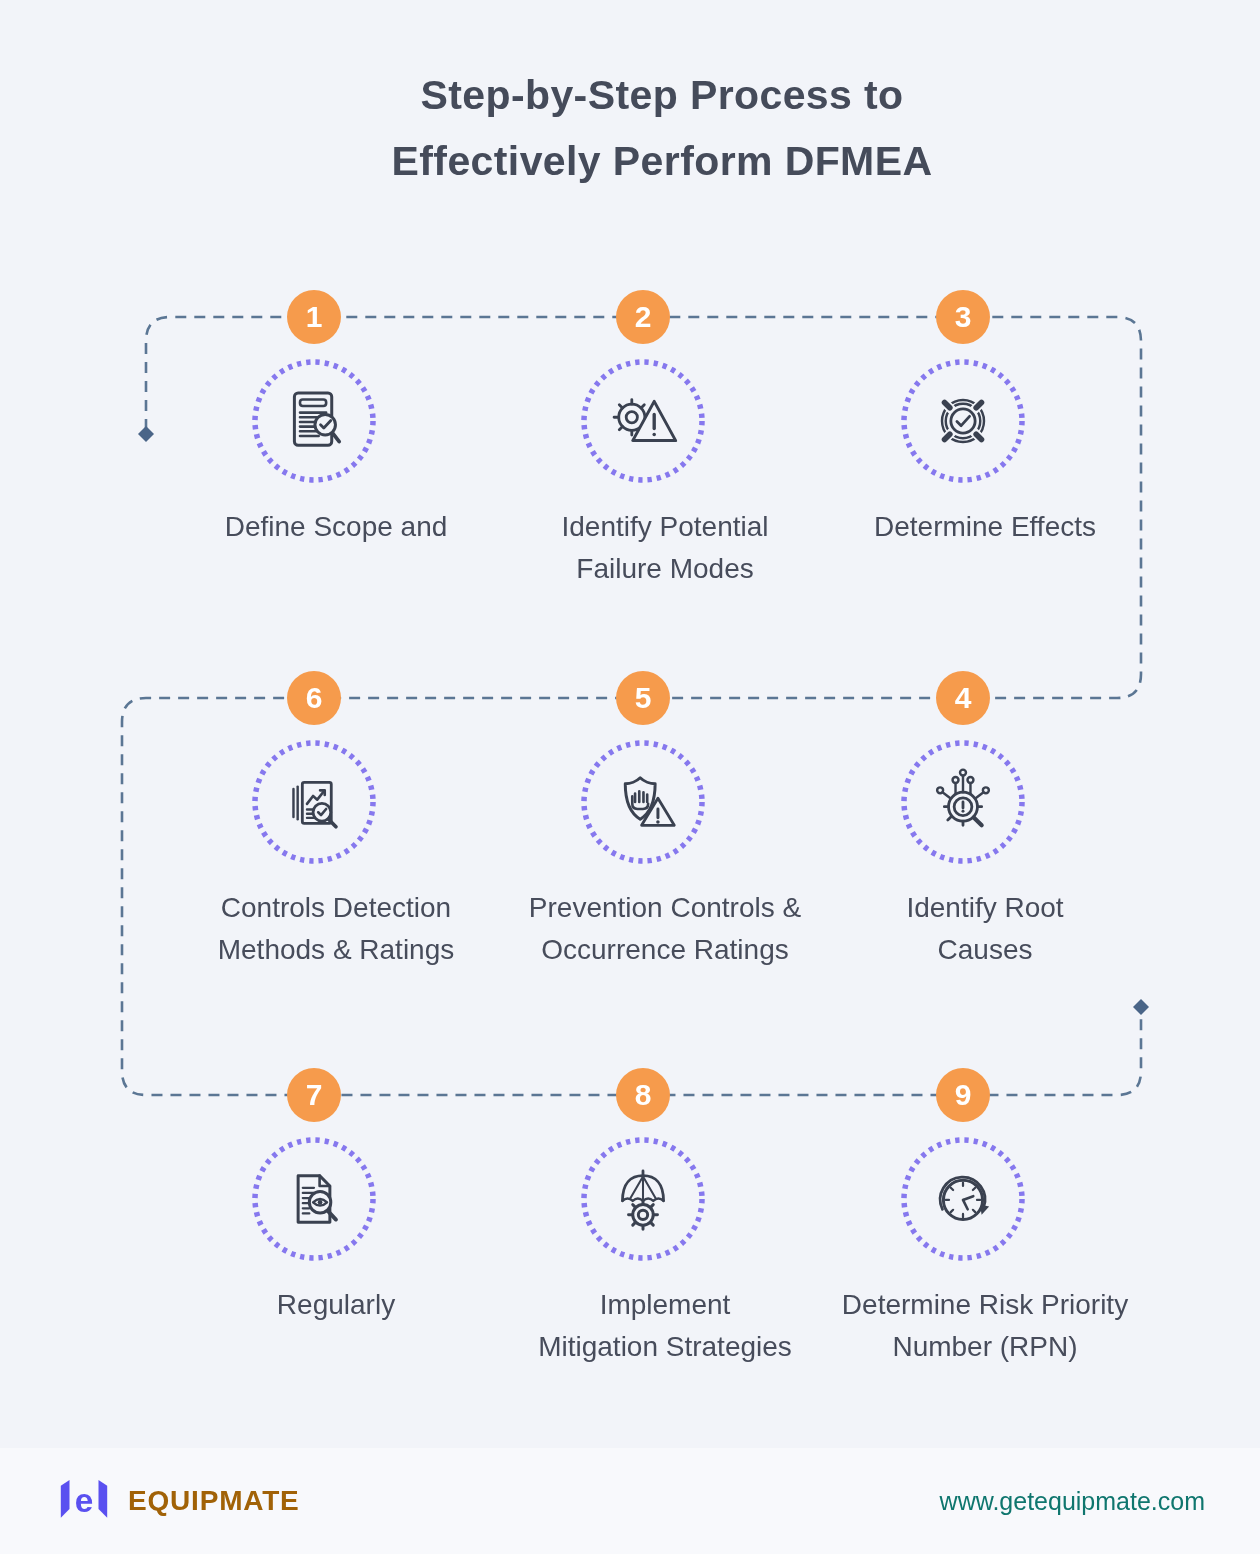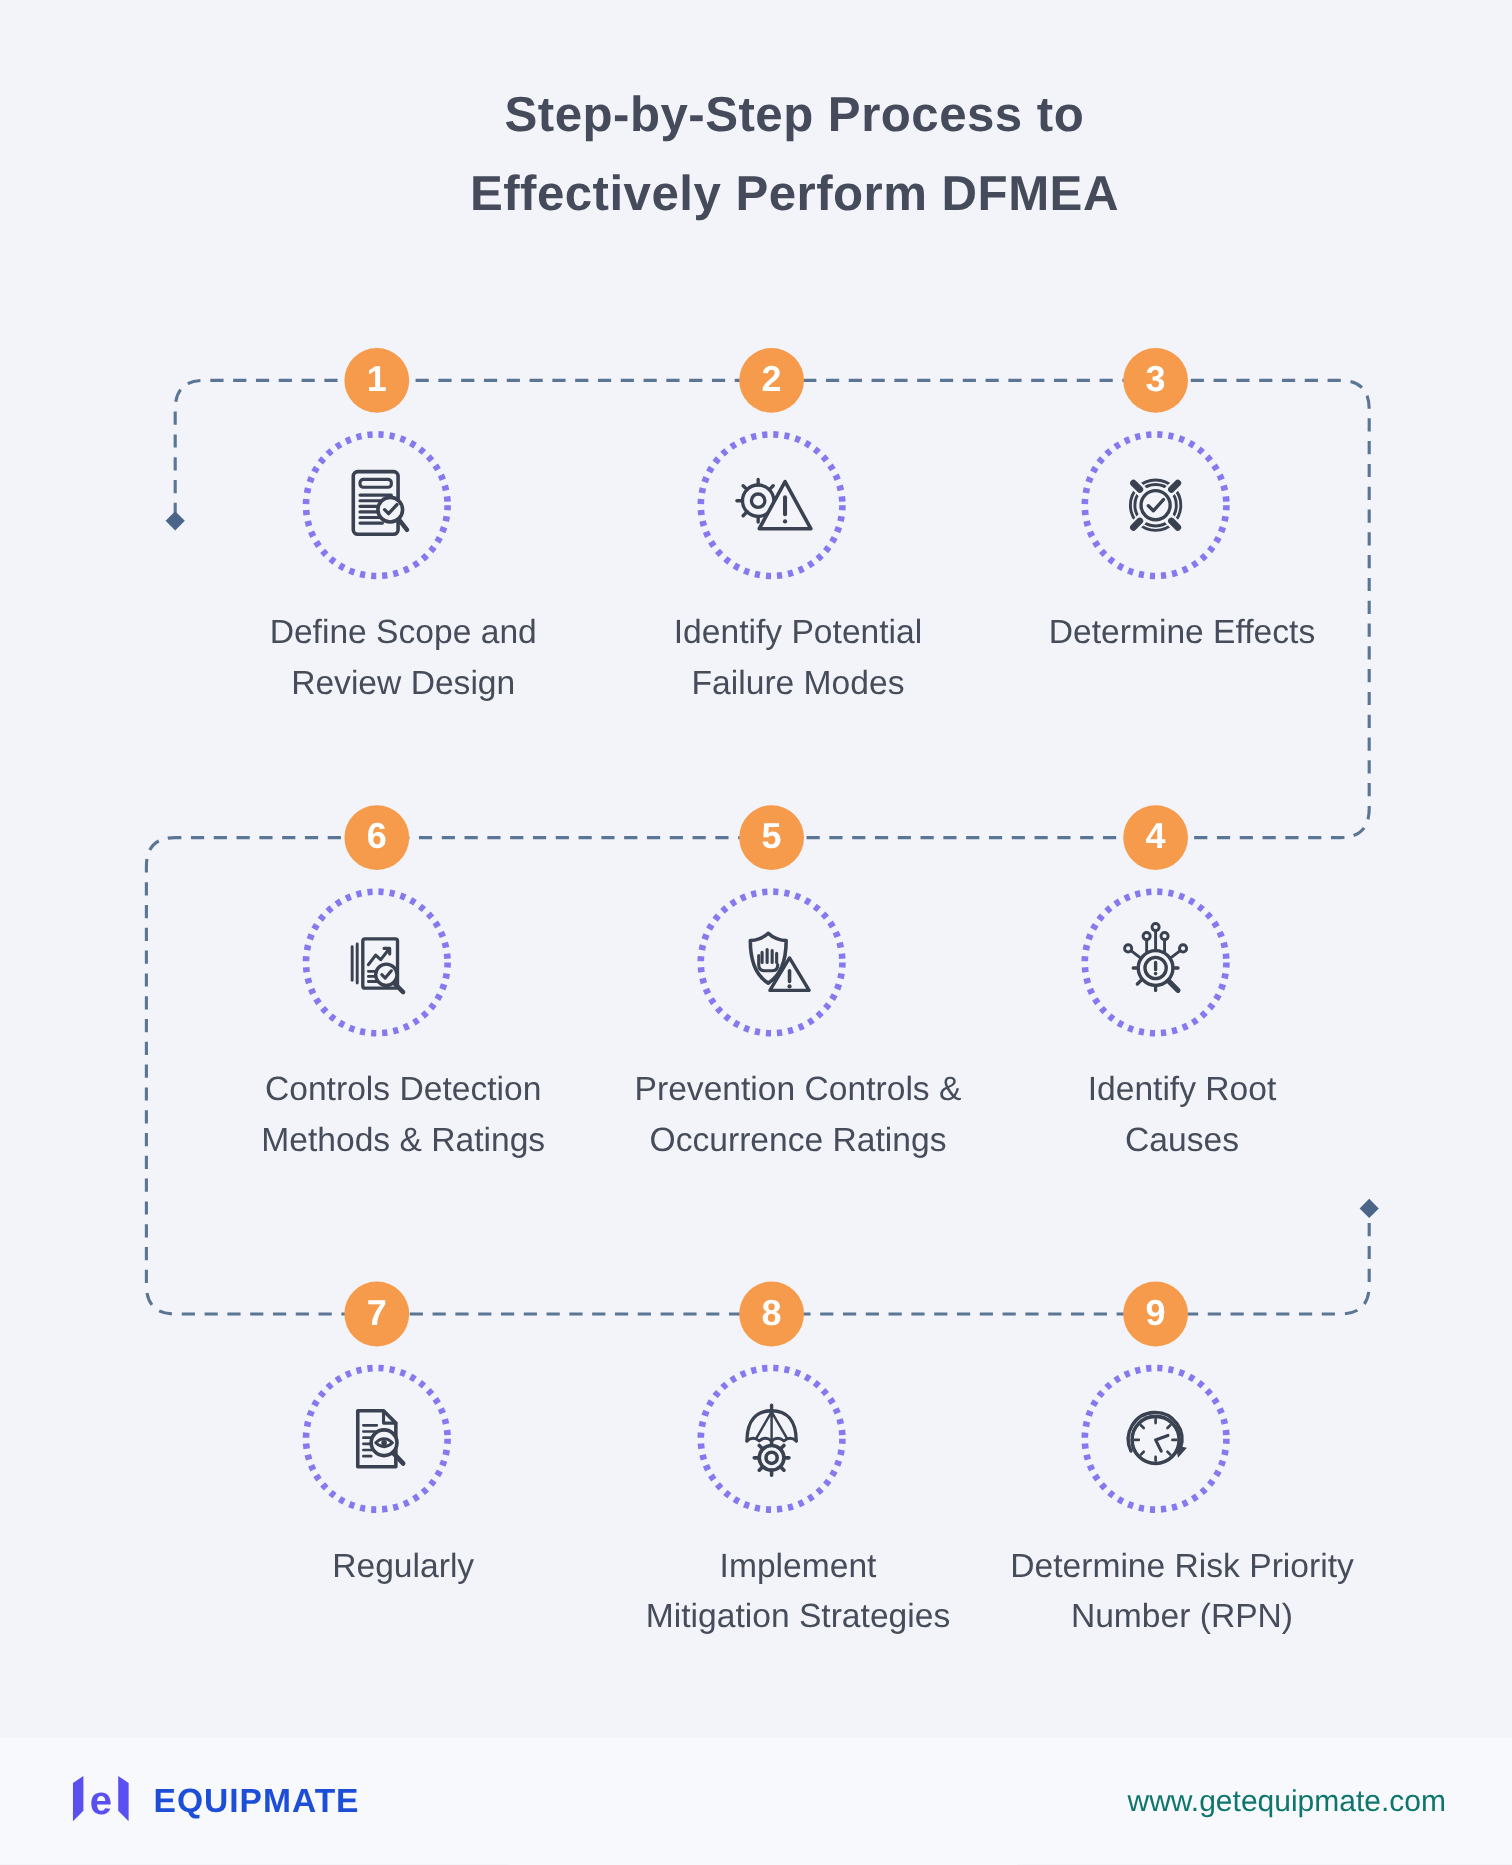--- a/index.html
+++ b/index.html
@@ -43,21 +43,21 @@
   
   .c1{left:144px;} .c2{left:473px;} .c3{left:793px;}
   .r1{top:290px;} .r2{top:671px;} .r3{top:1068px;}
   .footer{
     position:absolute;left:0;right:0;bottom:0;height:106px;
     background:#F8F9FC;z-index:1;
     display:flex;align-items:center;justify-content:space-between;
     padding:0 55px;box-sizing:border-box;
   }
   .brand{display:flex;align-items:center;gap:15px;}
-  .brand-name{font-size:28px;font-weight:800;color:#1d4ed8;letter-spacing:.8px;}
+  .brand-name{font-size:28px;font-weight:800;color:#a16207;letter-spacing:.8px;}
   .website{font-size:25px;color:#0f766e;}
   .ic{stroke:#3A4150;fill:none;stroke-linecap:round;stroke-linejoin:round;}
 </style>
 </head>
 <body>
 
 <div class="page">
 
   <svg class="connector" width="1260" height="1554" viewBox="0 0 1260 1554">
     <path d="M146 430 L146 341 Q146 317 170 317 L1117 317 Q1141 317 1141 341 L1141 674 Q1141 698 1117 698 L146 698 Q122 698 122 722 L122 1071 Q122 1095 146 1095 L1117 1095 Q1141 1095 1141 1071 L1141 1013" fill="none" stroke="#5B7694" stroke-width="2.6" stroke-dasharray="11 8"></path>
@@ -84,21 +84,20 @@
           <rect x="30" y="22" width="28" height="7" rx="3" stroke-width="2.8"></rect>
           <path d="M30 36 H58 M30 41 H58 M30 46 H58 M30 51 H58 M30 56 H58 M30 61 H50" stroke-width="2.8"></path>
           <circle cx="57" cy="49" r="11" fill="#F2F4F9"></circle>
           <path d="M52 49 l3.5 3.5 l7.5 -8" stroke-width="3"></path>
           <path d="M65 58 L72 67" stroke-width="4"></path>
         </g>
       </svg>
     </div>
     <div class="label">
       <span>Define Scope and</span>
-      <span>Review Design</span>
     </div>
   </div>
 
   <div class="step r1 c2">
     <div class="badge">
         <span>2</span>
       </div>
     <div class="ring">
       <svg width="130" height="130">
           <circle cx="65" cy="65" r="59" fill="none" stroke="#8678EE" stroke-width="5.5" stroke-dasharray="4.3 5"></circle>

